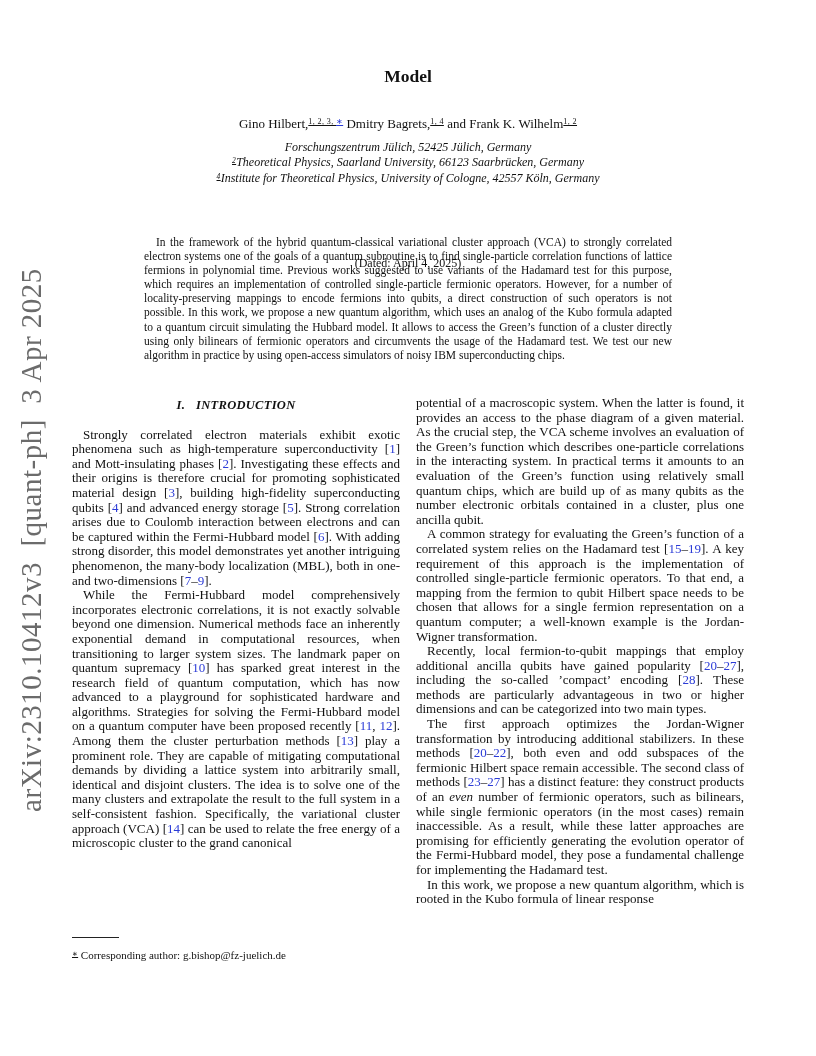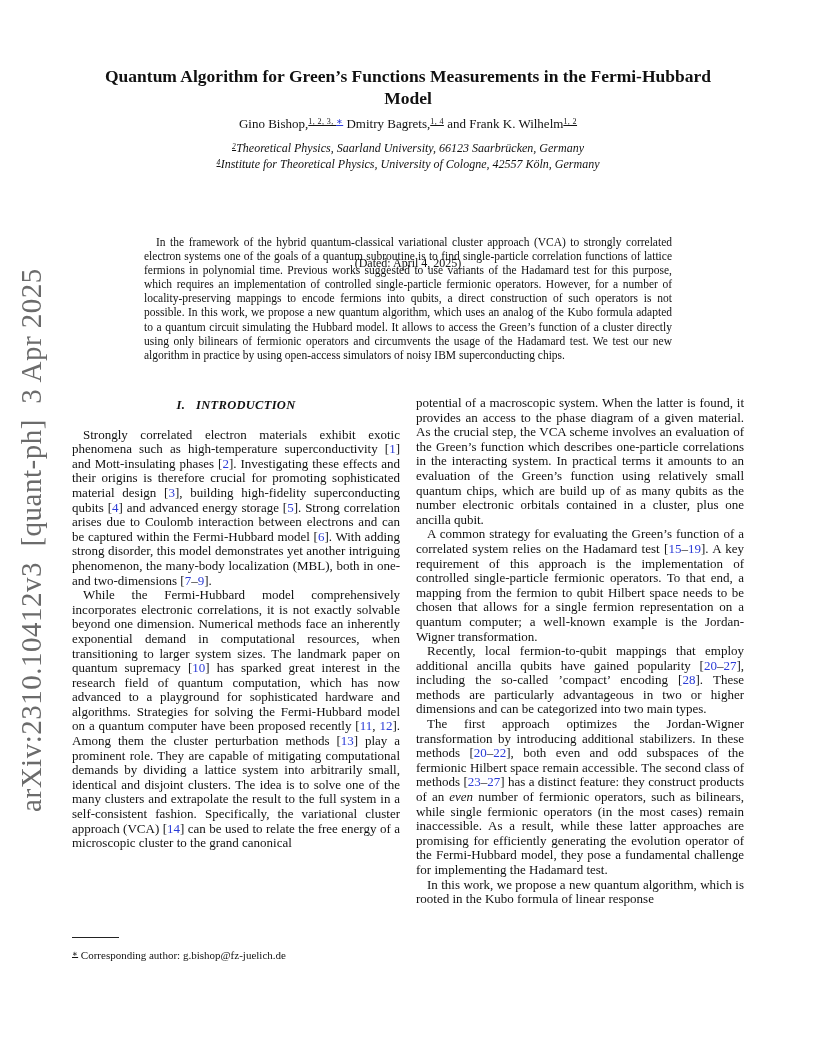--- a/index.html
+++ b/index.html
@@ -127,27 +127,27 @@
   .it { font-style: italic; }
 </style>
 </head>
 <body>
 
 <div class="page">
 
   <div class="arxiv-banner">arXiv:2310.10412v3  [quant-ph]  3 Apr 2025</div>
 
   <div class="title-block">
-    <span class="title-line">Quantum Algorithm for Green’s Functions Measurements in the Fermi-Hubbard</span>
     <span class="title-line">Model</span>
   </div>
 
-  <div class="authors"><span>Gino Bishop,</span><span class="sup">1, 2, 3, </span><span class="sup cite">∗</span><span> Dmitry Bagrets,</span><span class="sup">1, 4</span><span> and Frank K. Wilhelm</span><span class="sup">1, 2</span></div>
+  <div class="authors"><span>Gino Hilbert,</span><span class="sup">1, 2, 3, </span><span class="sup cite">∗</span><span> Dmitry Bagrets,</span><span class="sup">1, 4</span><span> and Frank K. Wilhelm</span><span class="sup">1, 2</span></div>
 
   <div class="affiliations">
+    <div><span>Forschungszentrum Jülich, 52425 Jülich, Germany</span></div>
     <div><span class="sup">2</span><span>Theoretical Physics, Saarland University, 66123 Saarbrücken, Germany</span></div>
     <div><span class="sup">4</span><span>Institute for Theoretical Physics, University of Cologne, 42557 Köln, Germany</span></div>
   </div>
 
   <div class="date-line">(Dated: April 4, 2025)</div>
 
   <div class="abstract">In the framework of the hybrid quantum-classical variational cluster approach (VCA) to strongly correlated electron systems one of the goals of a quantum subroutine is to find single-particle correlation functions of lattice fermions in polynomial time. Previous works suggested to use variants of the Hadamard test for this purpose, which requires an implementation of controlled single-particle fermionic operators. However, for a number of locality-preserving mappings to encode fermions into qubits, a direct construction of such operators is not possible. In this work, we propose a new quantum algorithm, which uses an analog of the Kubo formula adapted to a quantum circuit simulating the Hubbard model. It allows to access the Green’s function of a cluster directly using only bilinears of fermionic operators and circumvents the usage of the Hadamard test. We test our new algorithm in practice by using open-access simulators of noisy IBM superconducting chips.</div>
 
   <div class="columns">
 

